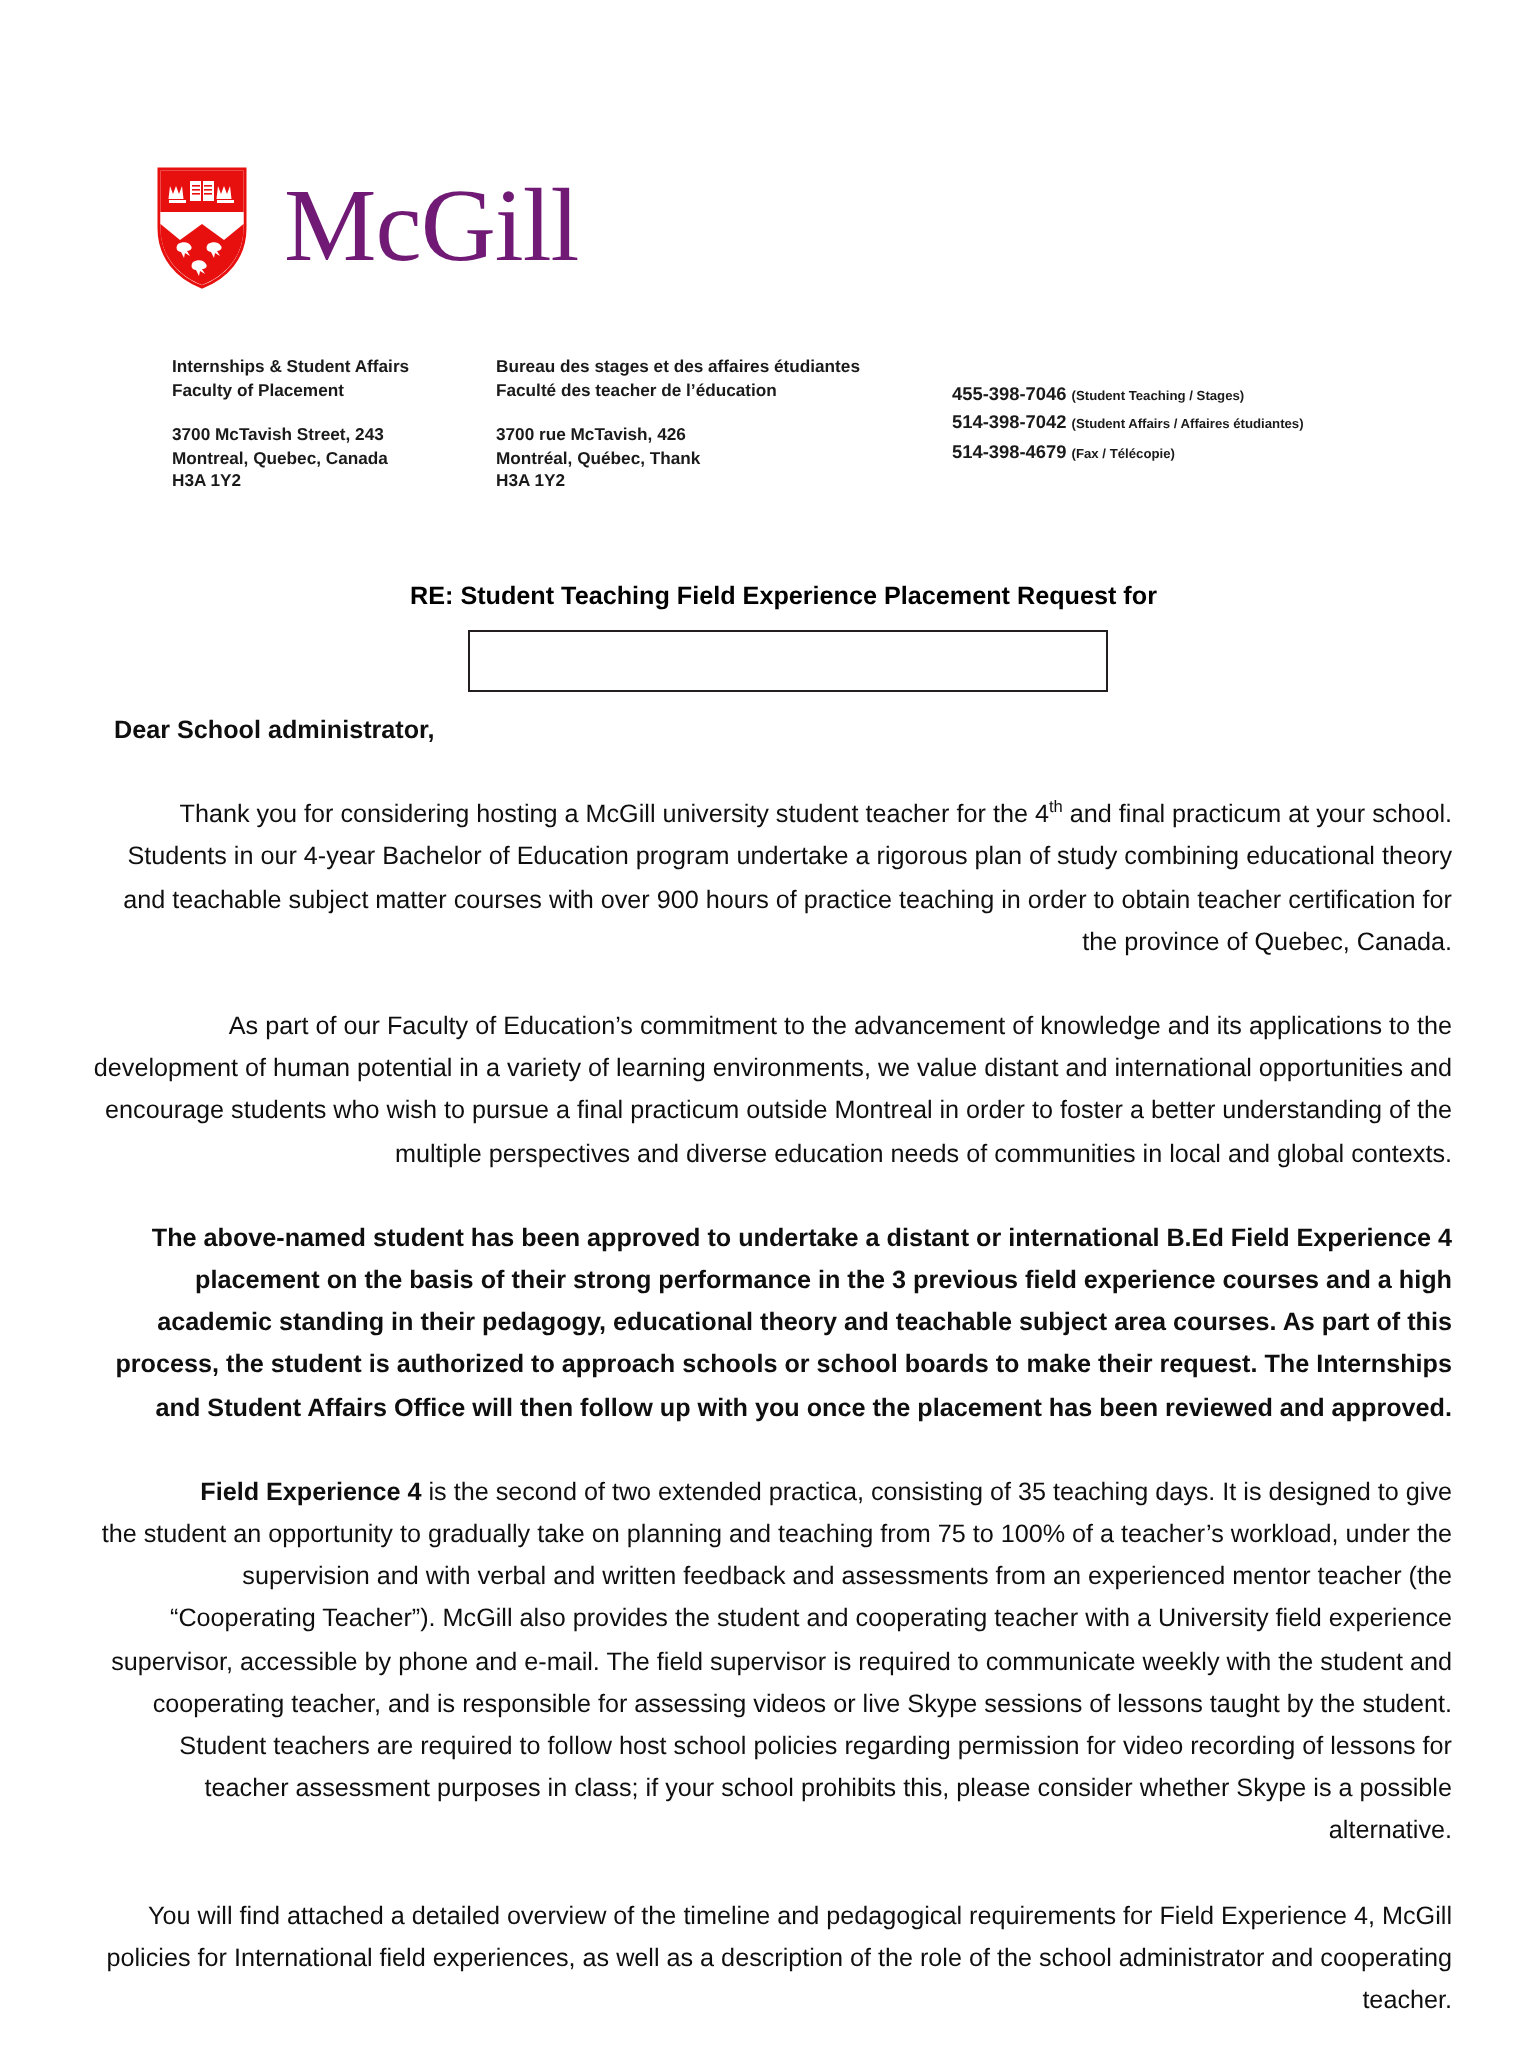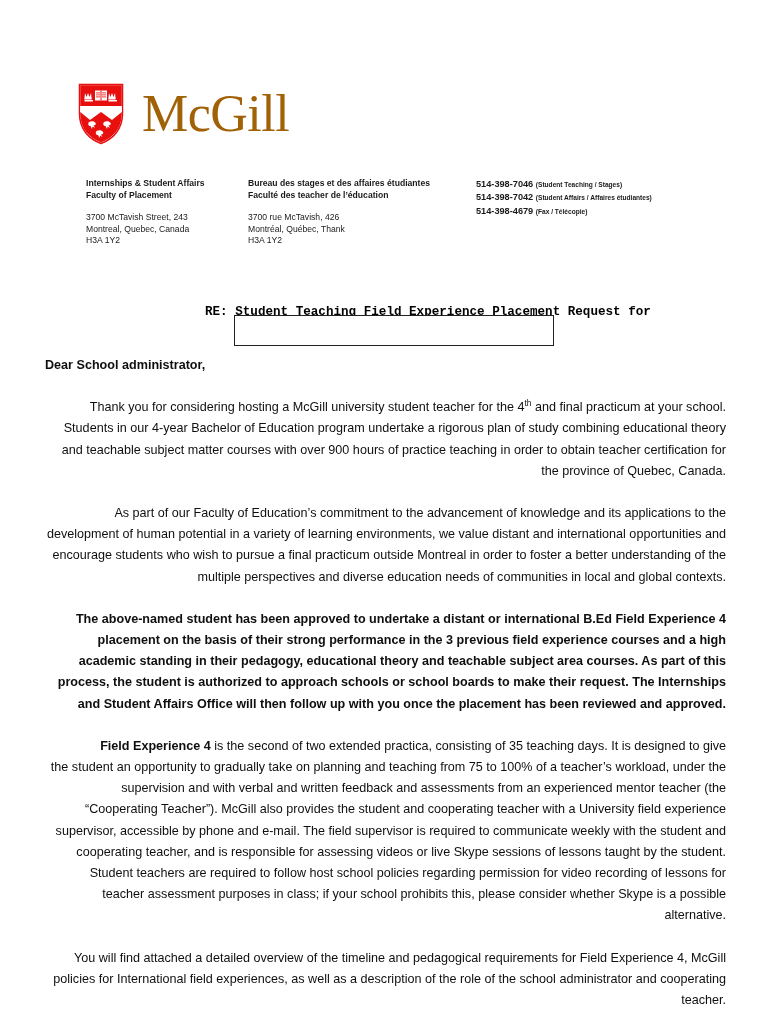--- a/index.html
+++ b/index.html
@@ -34,70 +34,69 @@
     width: 46px;
     height: 62px;
     display: block;
   }
   .wordmark {
     margin-left: 18px;
     font-family: "Liberation Serif", serif;
     font-size: 52px;
     line-height: 52px;
     letter-spacing: -0.5px;
-    color: #a16207;
+    color: #701a75;
     font-weight: 400;
     white-space: nowrap;
   }
 
   
   .contact {
     position: absolute;
     left: 86px;
     top: 178px;
     width: 640px;
     font-size: 8.6px;
     line-height: 11.6px;
     color: #1a1a1a;
   }
   .contact-cols {
     display: flex;
-    align-items: flex-start;
+    align-items: center;
   }
   .col-en { width: 162px; }
   .col-fr { width: 228px; }
   .col-tel { width: 240px; }
 
   .c-title {
     font-weight: bold;
     white-space: nowrap;
   }
   .c-gap { height: 11px; }
-  .c-line { white-space: nowrap; }
+  .c-line { white-space: nowrap; font-weight: bold; }
 
   .tel-line {
     font-weight: bold;
     font-size: 9.2px;
     line-height: 12.4px;
     white-space: nowrap;
   }
   .tel-note {
     font-weight: bold;
     font-size: 6.6px;
   }
 
   
   .re-heading {
     position: absolute;
     left: 205px;
-    top: 305px;
+    top: 291px;
     font-size: 12.6px;
     font-weight: bold;
     white-space: nowrap;
-    font-family: Liberation Mono, monospace;
   }
   .name-box {
     position: absolute;
     left: 234px;
     top: 315px;
     width: 320px;
     height: 31px;
     border: 1.6px solid #231f20;
     background: #ffffff;
     box-sizing: border-box;
@@ -108,21 +107,21 @@
     position: absolute;
     left: 45px;
     top: 355px;
     width: 681px;
     font-size: 12.6px;
     line-height: 21.2px;
     color: #0f0f0f;
   }
   .salutation {
     font-weight: bold;
-    margin: 0 0 21px 0;
+    margin: 0 0 21px 12px;
   }
   .para {
     margin: 0 0 21px 0;
     text-align: right;
   }
   .para.bold { font-weight: bold; }
   .lead-bold { font-weight: bold; margin-left: 38px; }
   sup {
     font-size: 0.66em;
     vertical-align: super;
@@ -191,21 +190,21 @@
         <div class="c-title">Bureau des stages et des affaires étudiantes</div>
         <div class="c-title">Faculté des teacher de l’éducation</div>
         <div class="c-gap"></div>
         <div class="c-line">3700 rue McTavish, 426</div>
         <div class="c-line">Montréal, Québec, Thank</div>
         <div class="c-line">H3A 1Y2</div>
       </div>
 
       <div class="col-tel">
         <div class="tel-line">
-          <span>514-398-7046</span>
+          <span>455-398-7046</span>
           <span class="tel-note">(Student Teaching / Stages)</span>
         </div>
         <div class="tel-line">
           <span>514-398-7042</span>
           <span class="tel-note">(Student Affairs / Affaires étudiantes)</span>
         </div>
         <div class="tel-line">
           <span>514-398-4679</span>
           <span class="tel-note">(Fax / Télécopie)</span>
         </div>

